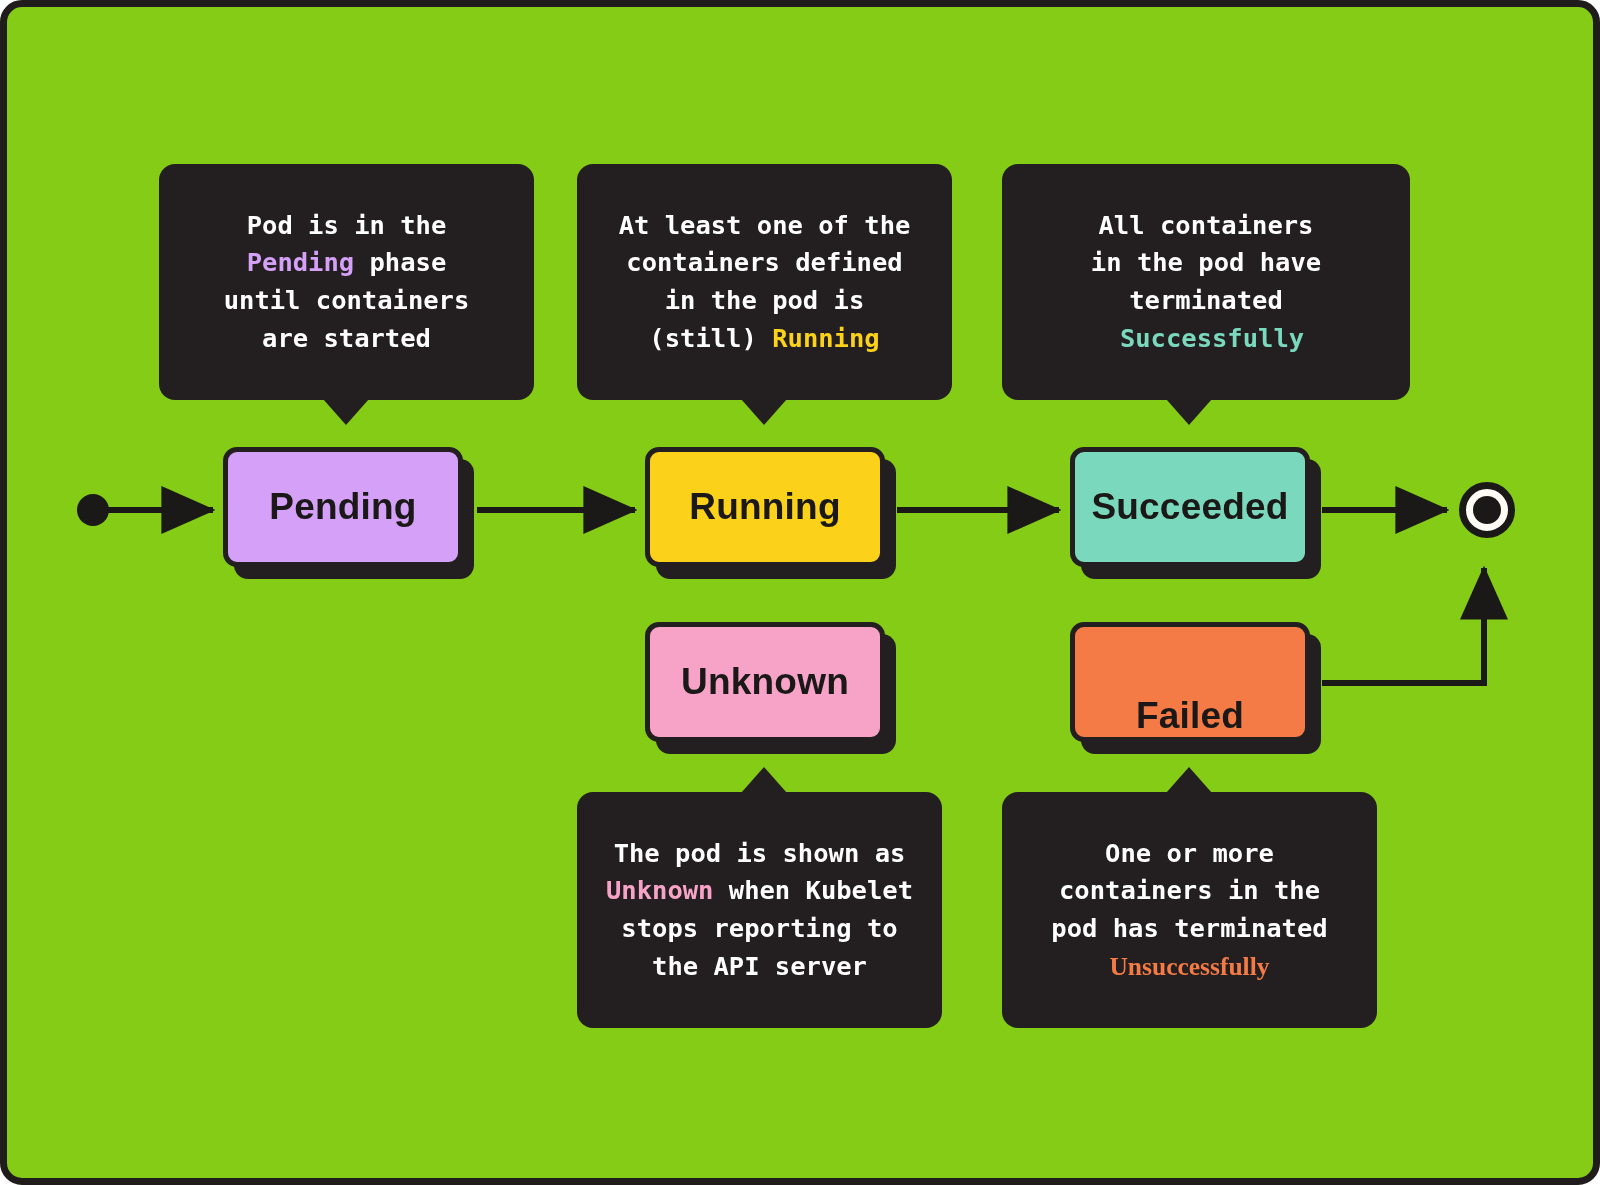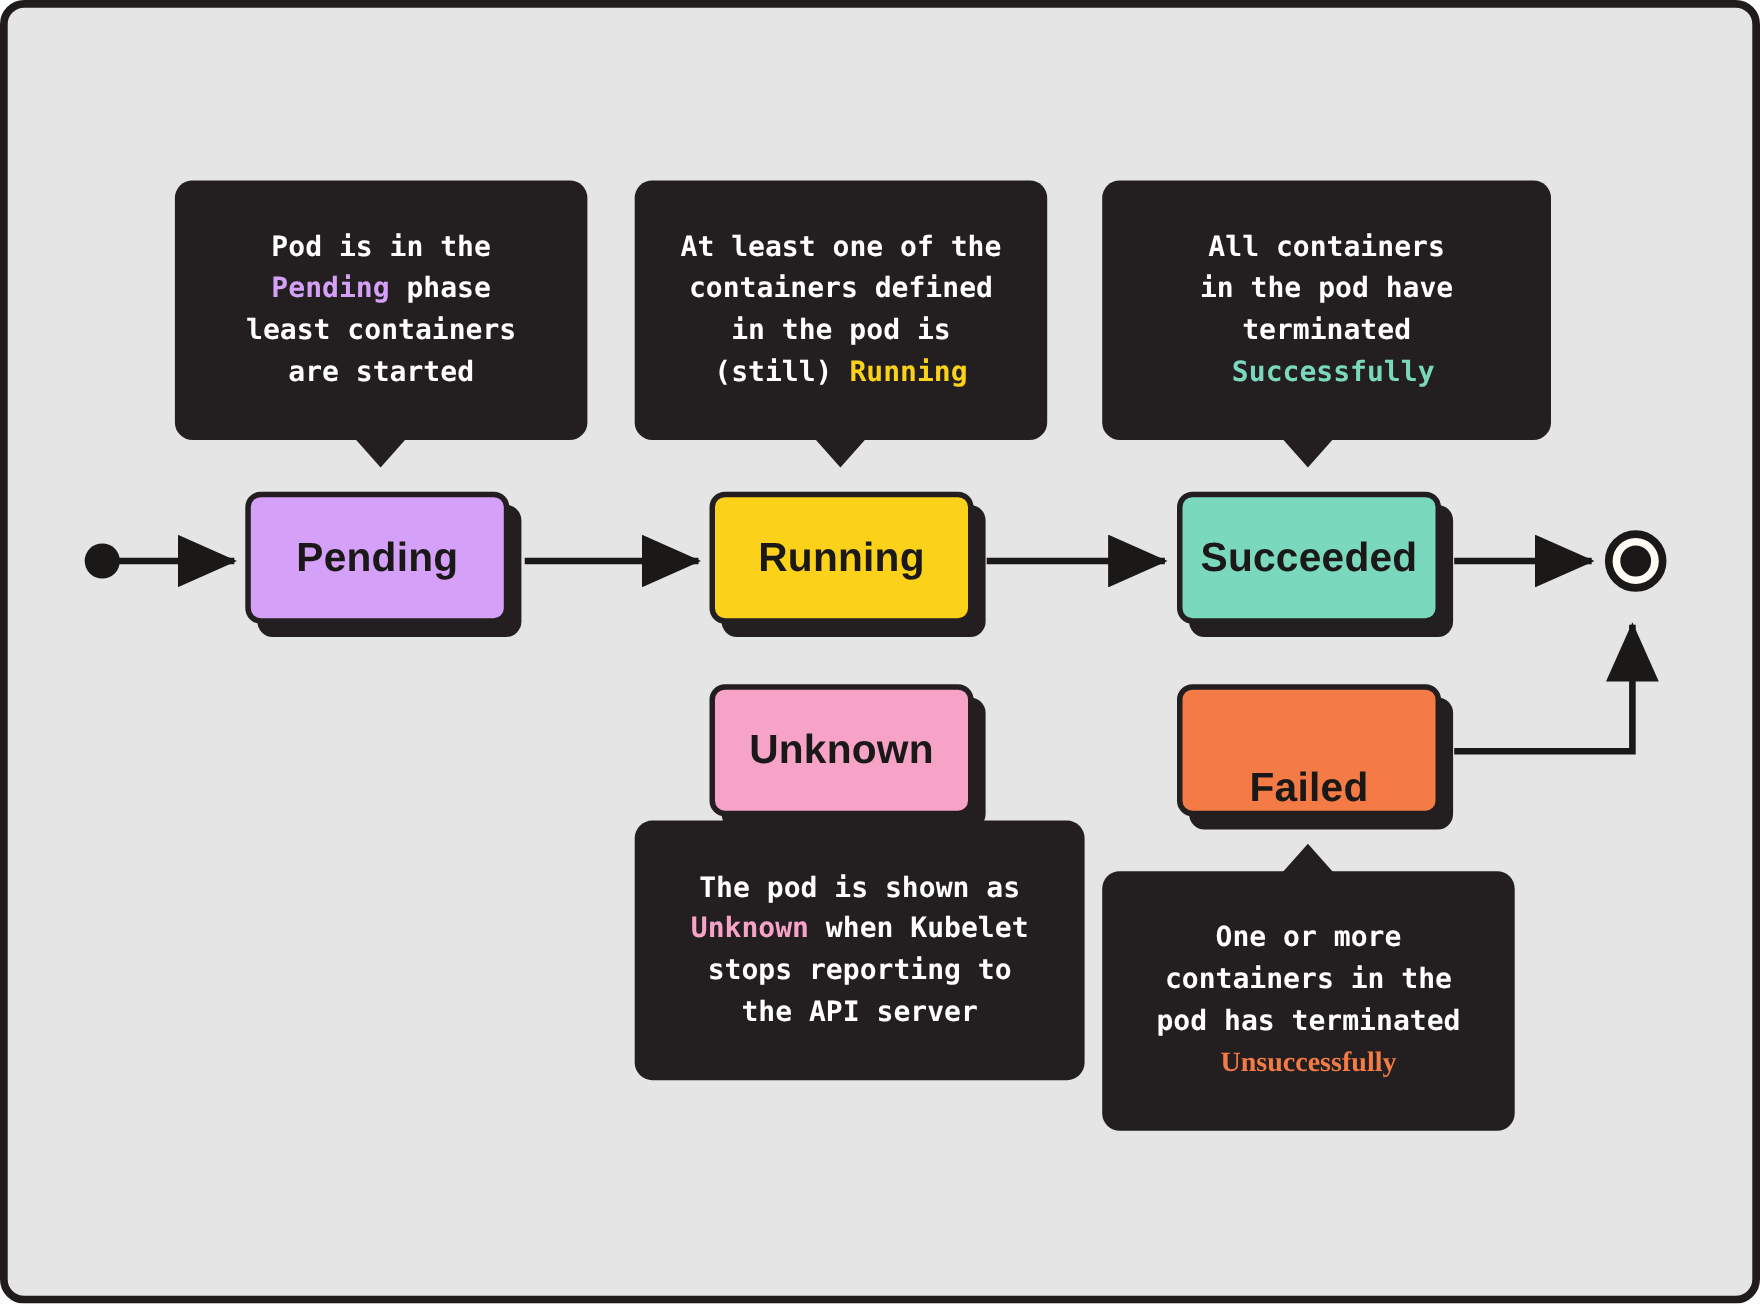--- a/index.html
+++ b/index.html
@@ -8,21 +8,21 @@
     padding: 0;
     background: #ffffff;
   }
   body {
     font-family: "Liberation Sans", sans-serif;
   }
   #canvas {
     position: relative;
     width: 1600px;
     height: 1185px;
-    background: #e5e5e5;
+    background: #84cc16;
     border: 7px solid #1F1C1B;
     border-radius: 22px;
     box-sizing: border-box;
     overflow: hidden;
   }
   #svg-layer {
     position: absolute;
     left: 0;
     top: 0;
     width: 1600px;
@@ -136,21 +136,21 @@
 
   <div class="start-node" style="left:70px; top:487px; width:32px; height:32px;"></div>
 
   <div class="end-node" style="left:1452px; top:475px; width:56px; height:56px;"></div>
   <div class="end-node-inner" style="left:1466px; top:489px; width:28px; height:28px;"></div>
 
   <div class="tooltip" style="left:152px; top:157px; width:375px; height:236px;">
     <div class="tooltip-text">
       <span>Pod is in the</span><br>
       <span style="color:#D5A0F7;">Pending</span><span> phase</span><br>
-      <span>least containers</span><br>
+      <span>until containers</span><br>
       <span>are started</span>
     </div>
   </div>
   <div class="tail tail-down" style="left:316px; top:392px;"></div>
 
   <div class="tooltip" style="left:570px; top:157px; width:375px; height:236px;">
     <div class="tooltip-text">
       <span>At least one of the</span><br>
       <span>containers defined</span><br>
       <span>in the pod is</span><br>
@@ -183,21 +183,21 @@
 
   <div class="state-box" style="left:638px; top:615px; width:240px; height:120px; background:#F7A3C8;">
     <span class="state-label">Unknown</span>
   </div>
 
   <div class="state-box" style="left:1063px; top:615px; width:240px; height:120px; background:#F47B45;align-items:flex-end;">
     <span class="state-label">Failed</span>
   </div>
 
   <div class="tail tail-up" style="left:734px; top:760px;"></div>
-  <div class="tooltip" style="left:570px; top:739px; width:409px; height:236px;">
+  <div class="tooltip" style="left:570px; top:785px; width:365px; height:236px;">
     <div class="tooltip-text">
       <span>The pod is shown as</span><br>
       <span style="color:#F7A3C8;">Unknown</span><span> when Kubelet</span><br>
       <span>stops reporting to</span><br>
       <span>the API server</span>
     </div>
   </div>
 
   <div class="tail tail-up" style="left:1159px; top:760px;"></div>
   <div class="tooltip" style="left:995px; top:785px; width:375px; height:236px;align-items:center;">

